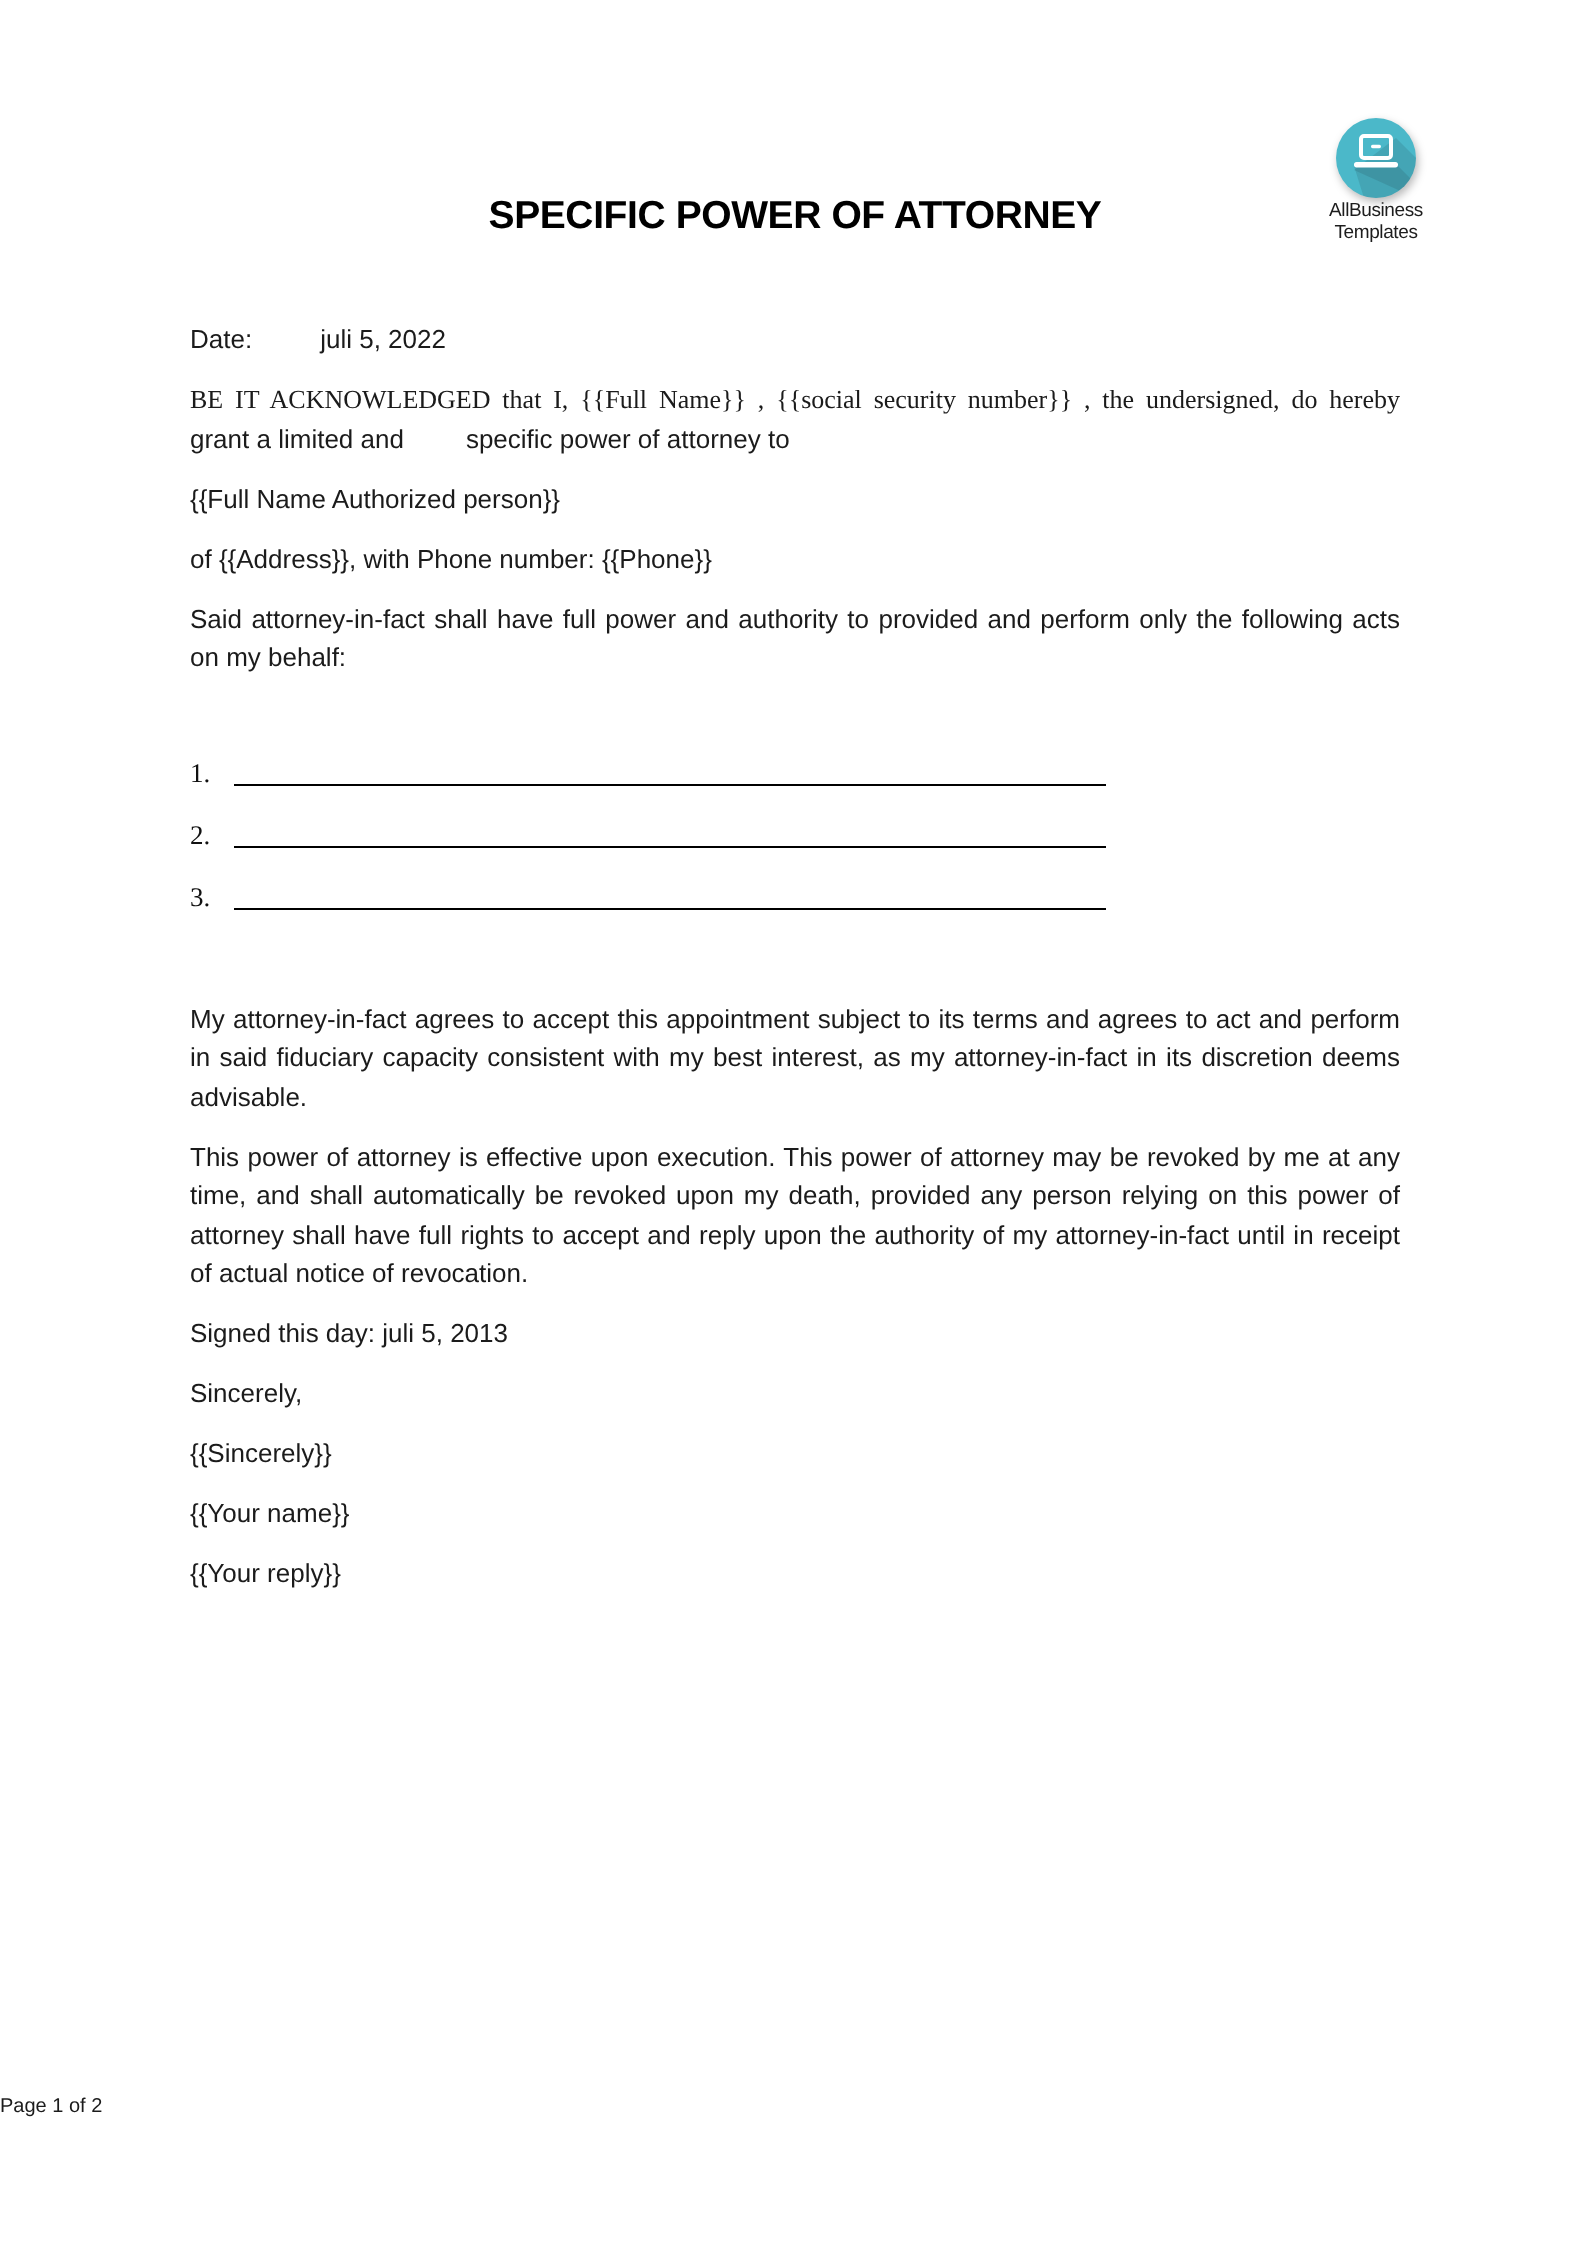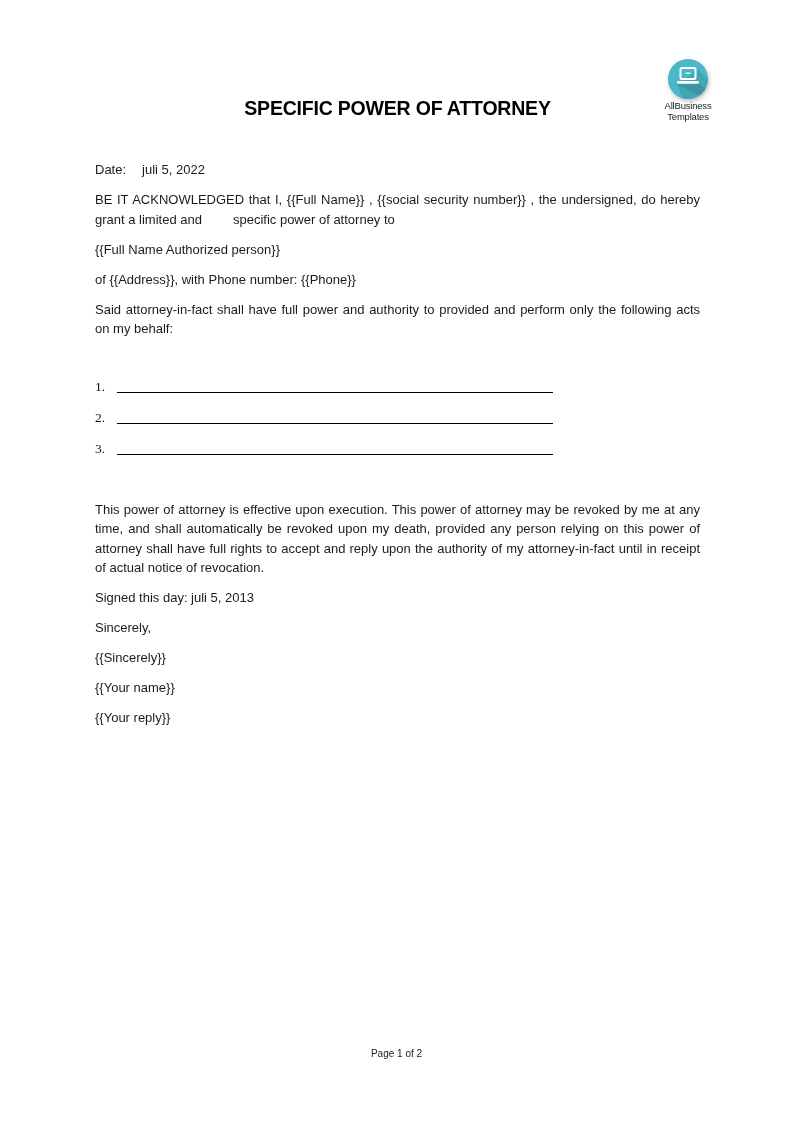--- a/index.html
+++ b/index.html
@@ -15,44 +15,44 @@
 
   .doc-title {
     margin:96px 0 0 0;
     text-align:center;
     font-size:19.5px; font-weight:700; line-height:24px;
     letter-spacing:-0.2px; color:#000;
   }
 
   .para { margin:0 0 10.5px 0; font-size:13px; line-height:19.5px; }
   .date-line { margin-top:40px; }
-  .date-value { margin-left:4px;padding-left:12px; }
+  .date-value { margin-left:22px;padding-left:12px; }
   .justify { text-align:justify; }
-  .line-justify { text-align:justify; text-align-last:justify; }
+  .line-justify { text-align:justify; text-align-last:justify;font-family:Liberation Serif, serif; }
   .tab-gap { display:inline-block; width:31px; }
 
   .acts-list { margin:37.5px 0 41.5px 0; }
   .act-row { display:flex; align-items:flex-end; margin-bottom:11px; }
   .act-row:last-child { margin-bottom:0; }
   .act-num {
     font-family:"Liberation Serif","DejaVu Serif",serif;
     font-size:13.5px; line-height:19.5px; width:22px; color:#111;
   }
   .act-blank {
     width:436px; height:16px; margin-bottom:3px;
     border-bottom:1.2px solid #000;
   }
 
   .logo { position:absolute; left:647px; top:59px; width:58px; text-align:center;margin-left:12px; }
   .logo svg { display:block; margin:0 auto; filter:drop-shadow(1.5px 2px 2px rgba(0,0,0,0.28)); }
   .brand { margin-top:2px; font-size:9.5px; line-height:10.5px; letter-spacing:-0.2px; color:#1d1d1d; }
 
   .footer {
     position:absolute; top:1047px; left:0; width:793px;
-    text-align:center; font-size:10px; line-height:13px; color:#1b1b1b;
+    text-align:left; font-size:10px; line-height:13px; color:#1b1b1b;
   }
 </style>
 </head>
 <body>
 
 <div class="page">
 
   <div class="logo">
     <svg width="40" height="40" viewBox="0 0 40 40">
       <defs>
@@ -102,20 +102,21 @@
         <span class="act-num">2.</span>
         <span class="act-blank"></span>
       </div>
       <div class="act-row">
         <span class="act-num">3.</span>
         <span class="act-blank"></span>
       </div>
     </div>
 
 
+    <p class="para justify">My attorney-in-fact agrees to accept this appointment subject to its terms and agrees to act and perform in said fiduciary capacity consistent with my best interest, as my attorney-in-fact in its discretion deems advisable.</p>
 
     <p class="para justify">This power of attorney is effective upon execution. This power of attorney may be revoked by me at any time, and shall automatically be revoked upon my death, provided any person relying on this power of attorney shall have full rights to accept and reply upon the authority of my attorney-in-fact until in receipt of actual notice of revocation.</p>
 
     <p class="para">Signed this day: juli 5, 2013</p>
 
 
     <p class="para">Sincerely,</p>
 
     <p class="para">{{Sincerely}}</p>
 

